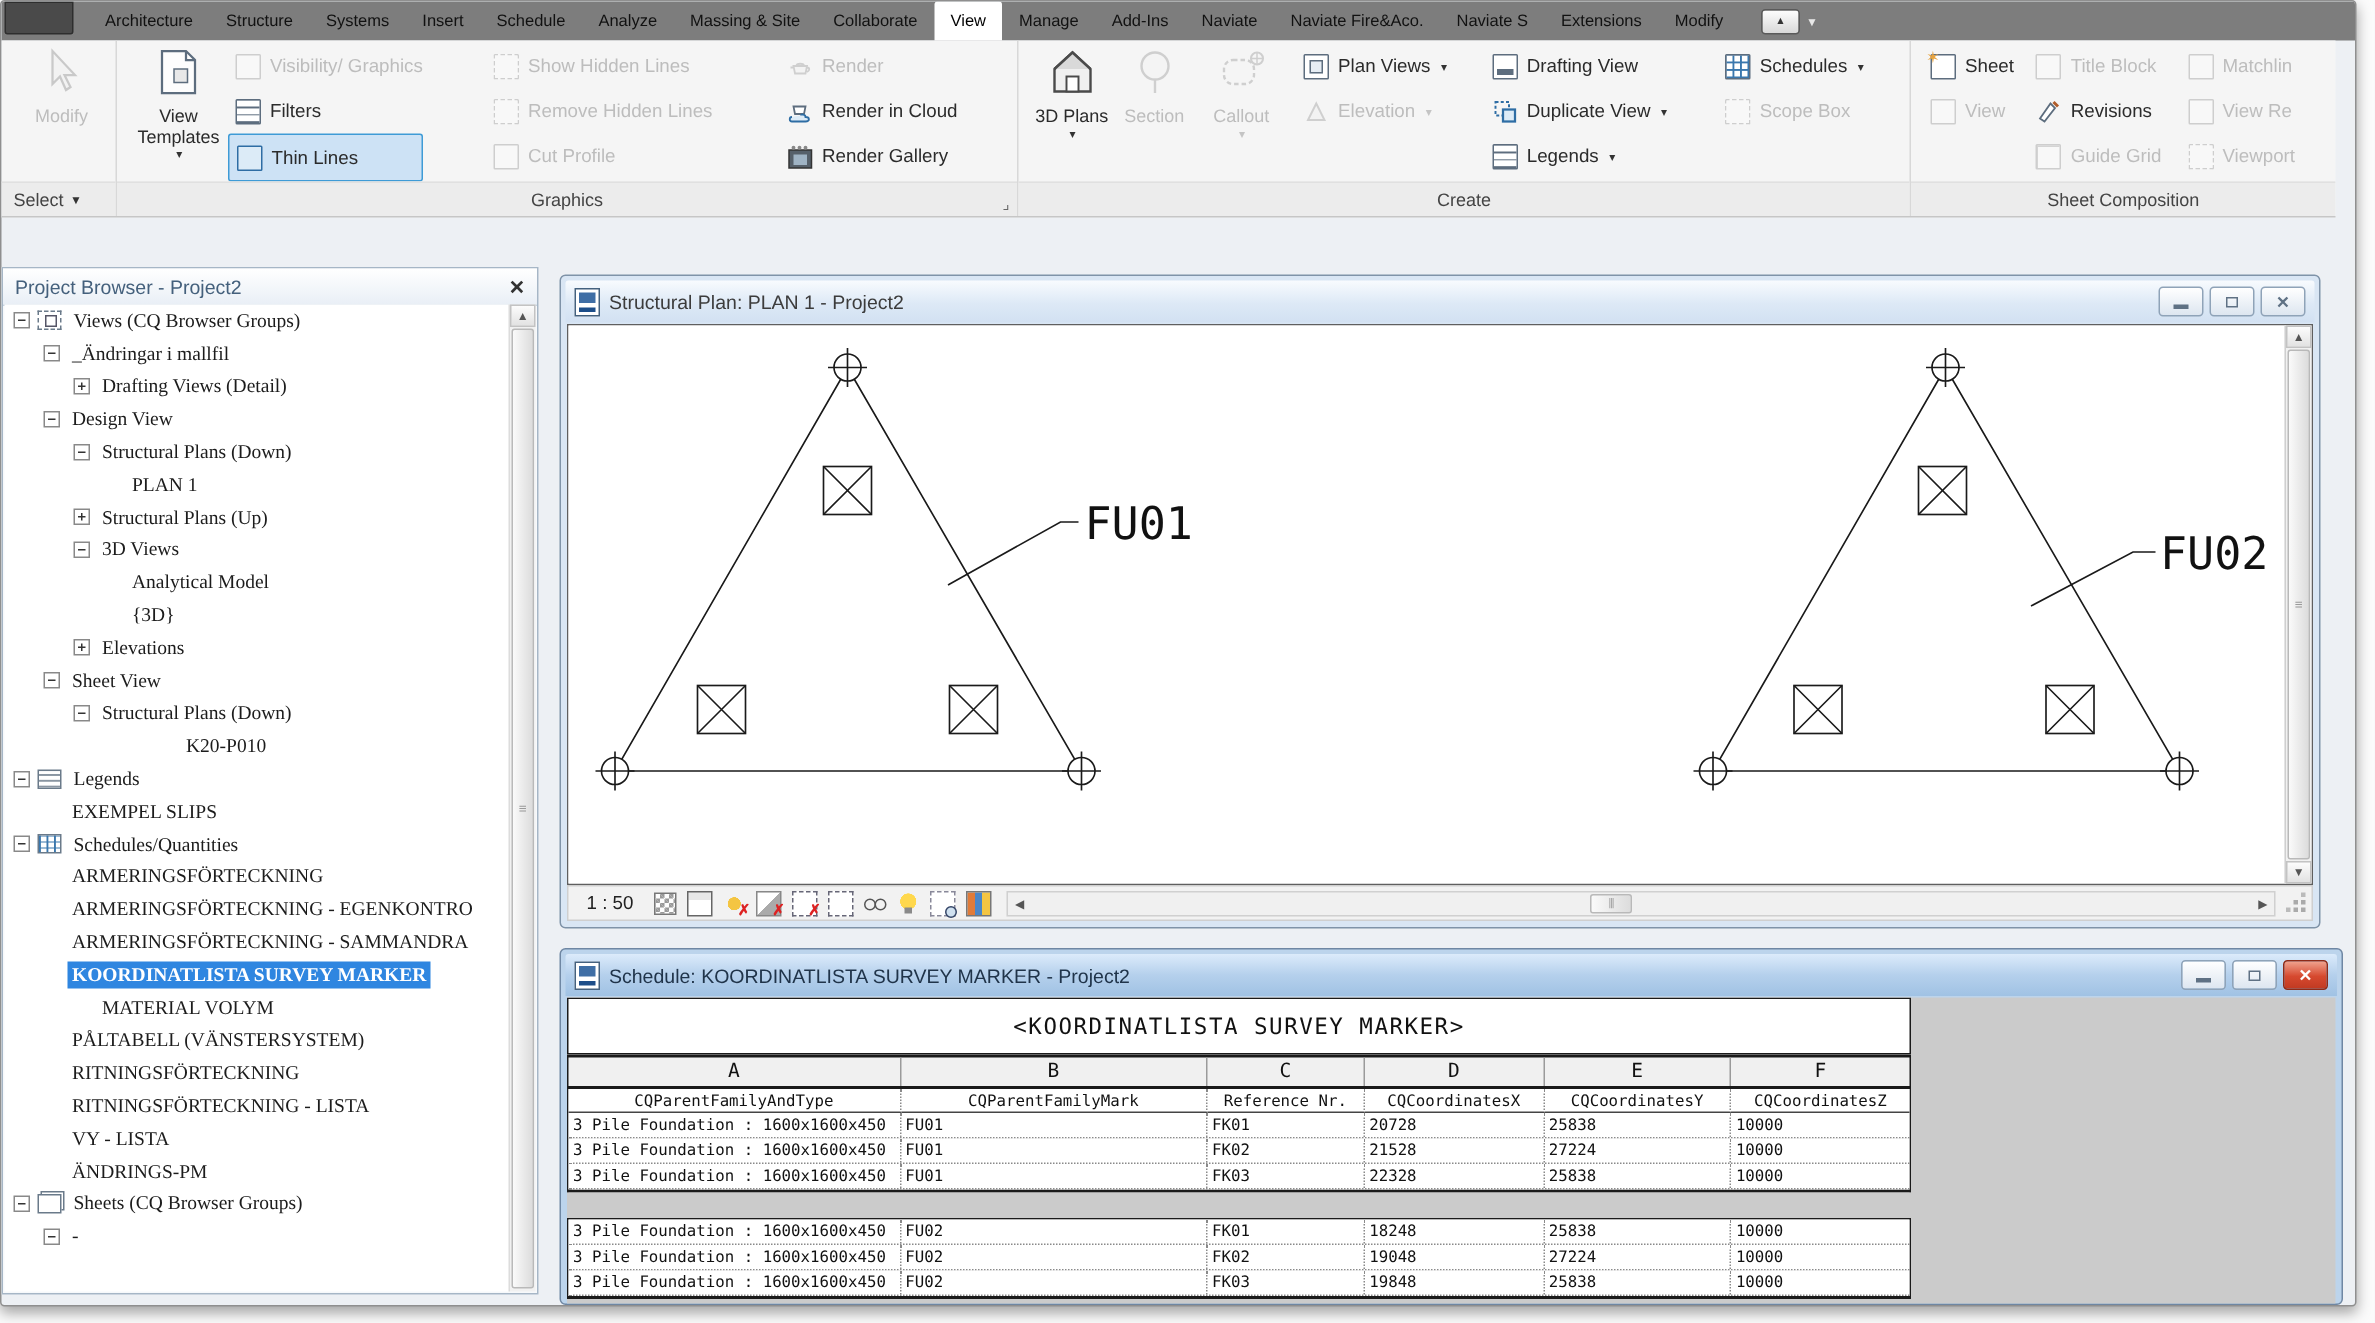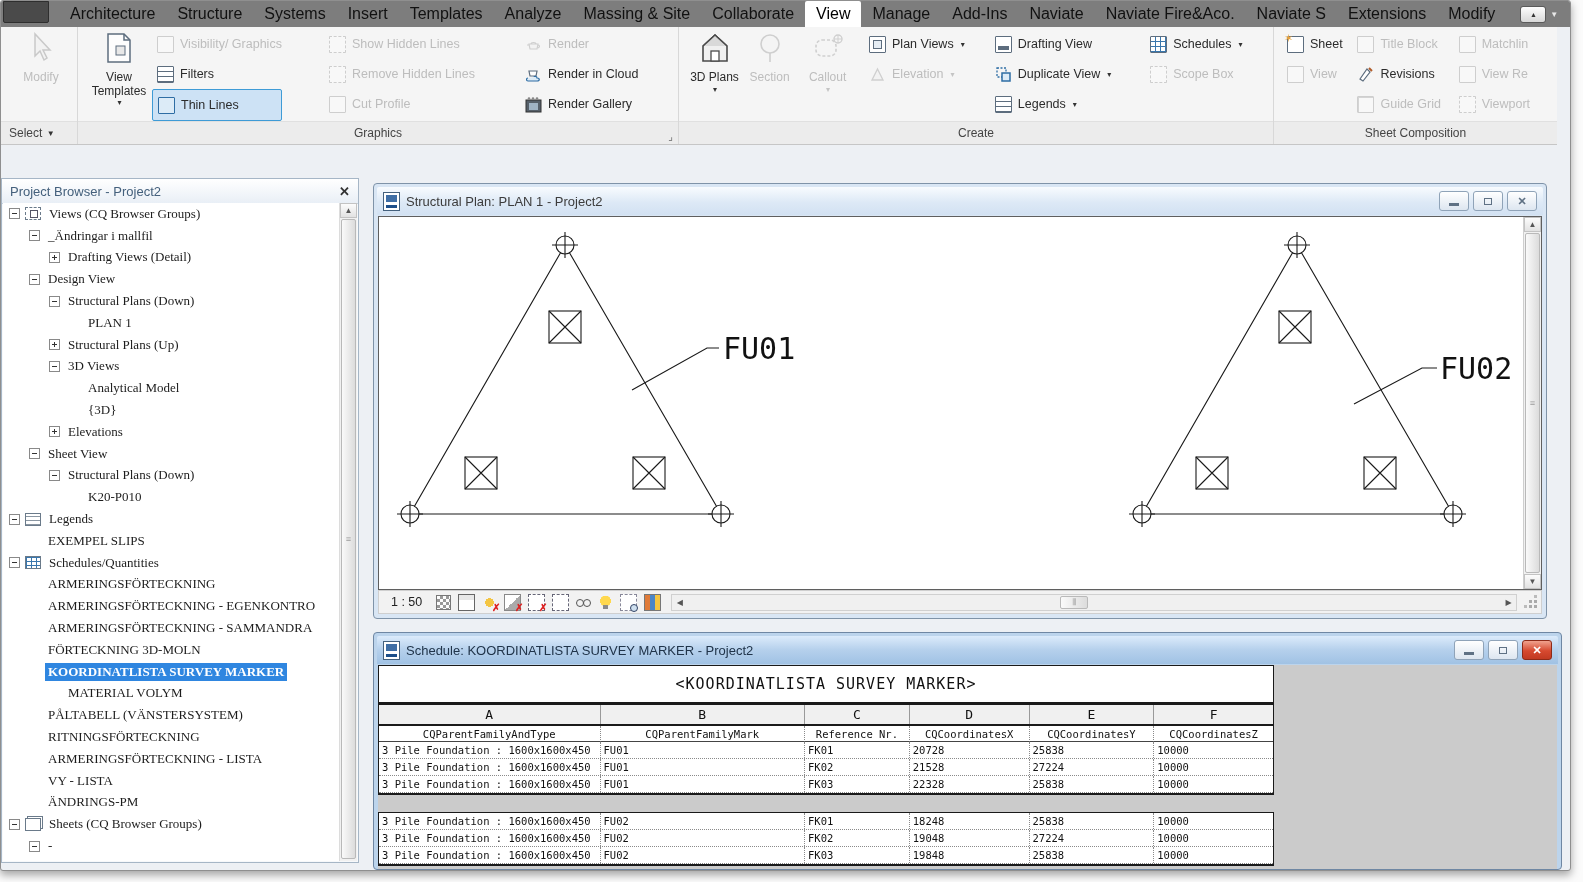--- a/index.html
+++ b/index.html
@@ -3,21 +3,21 @@
 <meta charset="utf-8">
 <style>
   html,body{margin:0;padding:0;background:#fbfbfb;width:1583px;height:882px;overflow:hidden;
     font-family:"Liberation Sans",sans-serif;-webkit-font-smoothing:antialiased;}
   #app{position:absolute;left:0;top:0;width:1569px;height:869px;border:1px solid #8f8f8f;
     border-radius:3px;overflow:hidden;background:#edf0f4;box-shadow:0 4px 9px rgba(0,0,0,.35);}
 
   
   #tabbar{position:absolute;left:0;top:0;right:0;height:26px;background:#7d7d7d;display:flex;align-items:stretch;}
   #appbtn{width:44px;height:20px;background:#4a4a4a;border:1px solid #2e2e2e;margin:0 10px 0 2px;border-radius:0 0 2px 2px;}
-  .tab{display:flex;align-items:center;padding:0 11px;font-size:16px;color:#111;cursor:default;white-space:nowrap;}
+  .tab{display:flex;align-items:center;padding:0 11px;font-size:11px;color:#111;cursor:default;white-space:nowrap;}
   .tab.active{background:#fff;color:#000;border-radius:2px 2px 0 0;}
   #ribbon-toggle{margin-left:14px;display:flex;align-items:center;gap:4px;}
   #ribbon-toggle .pill{width:24px;height:15px;background:linear-gradient(#fdfdfd,#d8d8d8);border:1px solid #5a5a5a;border-radius:3px;
      font-size:7px;color:#333;display:flex;align-items:center;justify-content:center;}
   #ribbon-toggle .car{font-size:8px;color:#e8e8e8;}
 
   
   #ribbon{position:absolute;left:0;top:26px;right:13px;height:117px;background:#f5f5f5;border-bottom:1px solid #c6c6c6;}
   .panel{position:absolute;top:0;height:117px;border-right:1px solid #d8d8d8;display:flex;flex-direction:column;}
   .pbody{flex:1;display:flex;align-items:flex-start;padding:2px 4px 0 8px;}
@@ -149,21 +149,21 @@
 
 <div id="app">
 
   <div id="tabbar">
     <div id="appbtn"></div>
     <div id="tabs-holder" style="display:flex;">
         <div class="tab">Architecture</div>
         <div class="tab">Structure</div>
         <div class="tab">Systems</div>
         <div class="tab">Insert</div>
-        <div class="tab">Templates</div>
+        <div class="tab">Schedule</div>
         <div class="tab">Analyze</div>
         <div class="tab">Massing &amp; Site</div>
         <div class="tab">Collaborate</div>
         <div class="tab active">View</div>
         <div class="tab">Manage</div>
         <div class="tab">Add-Ins</div>
         <div class="tab">Naviate</div>
         <div class="tab">Naviate Fire&amp;Aco.</div>
         <div class="tab">Naviate S</div>
         <div class="tab">Extensions</div>
@@ -467,21 +467,21 @@
           <span class="tlabel">Elevations</span>
         </div>
         <div class="trow" style="padding-left: 26px;">
           <span class="exp minus"></span>
           <span class="tlabel">Sheet View</span>
         </div>
         <div class="trow" style="padding-left: 46px;">
           <span class="exp minus"></span>
           <span class="tlabel">Structural Plans (Down)</span>
         </div>
-        <div class="trow" style="padding-left: 82px;">
+        <div class="trow" style="padding-left: 82px; margin-left: 36px;">
           <span class="tlabel">K20-P010</span>
         </div>
         <div class="trow" style="padding-left: 6px;">
           <span class="exp minus"></span>
           <span class="tico t-legends"></span>
           <span class="tlabel">Legends</span>
         </div>
         <div class="trow" style="padding-left: 42px;">
           <span class="tlabel">EXEMPEL SLIPS</span>
         </div>
@@ -492,37 +492,34 @@
         </div>
         <div class="trow" style="padding-left: 42px;">
           <span class="tlabel">ARMERINGSFÖRTECKNING</span>
         </div>
         <div class="trow" style="padding-left: 42px;">
           <span class="tlabel">ARMERINGSFÖRTECKNING - EGENKONTRO</span>
         </div>
         <div class="trow" style="padding-left: 42px;">
           <span class="tlabel">ARMERINGSFÖRTECKNING - SAMMANDRA</span>
         </div>
-        <div class="trow" style="padding-left: 42px;">
-          <span class="tlabel">FÖRTECKNING 3D-MOLN</span>
-        </div>
         <div class="trow selected" style="padding-left: 42px;">
           <span class="tlabel">KOORDINATLISTA SURVEY MARKER</span>
         </div>
         <div class="trow" style="padding-left: 42px; margin-left: 20px;">
           <span class="tlabel">MATERIAL VOLYM</span>
         </div>
         <div class="trow" style="padding-left: 42px;">
           <span class="tlabel">PÅLTABELL (VÄNSTERSYSTEM)</span>
         </div>
         <div class="trow" style="padding-left: 42px;">
           <span class="tlabel">RITNINGSFÖRTECKNING</span>
         </div>
         <div class="trow" style="padding-left: 42px;">
-          <span class="tlabel">ARMERINGSFÖRTECKNING - LISTA</span>
+          <span class="tlabel">RITNINGSFÖRTECKNING - LISTA</span>
         </div>
         <div class="trow" style="padding-left: 42px;">
           <span class="tlabel">VY - LISTA</span>
         </div>
         <div class="trow" style="padding-left: 42px;">
           <span class="tlabel">ÄNDRINGS-PM</span>
         </div>
         <div class="trow" style="padding-left: 6px;">
           <span class="exp minus"></span>
           <span class="tico t-sheets"></span>

